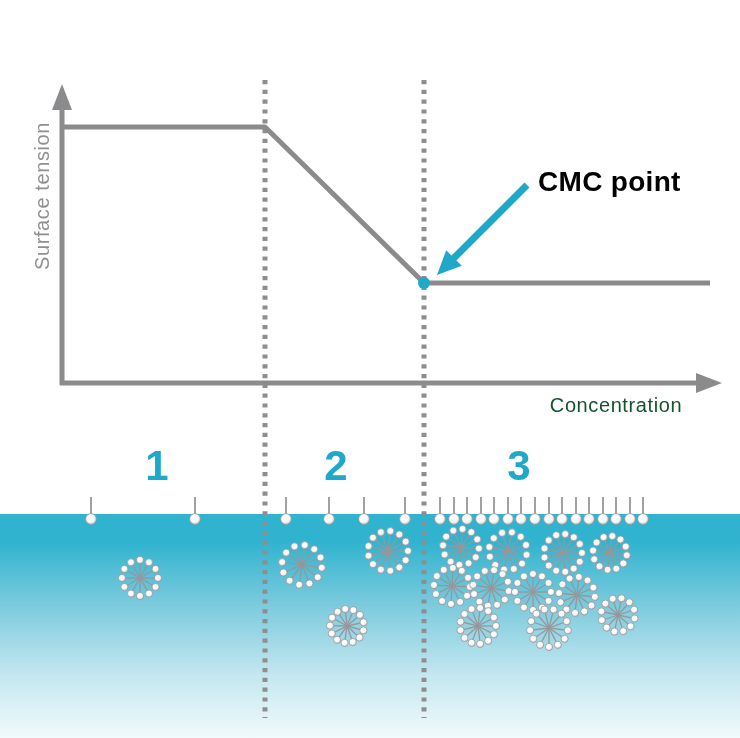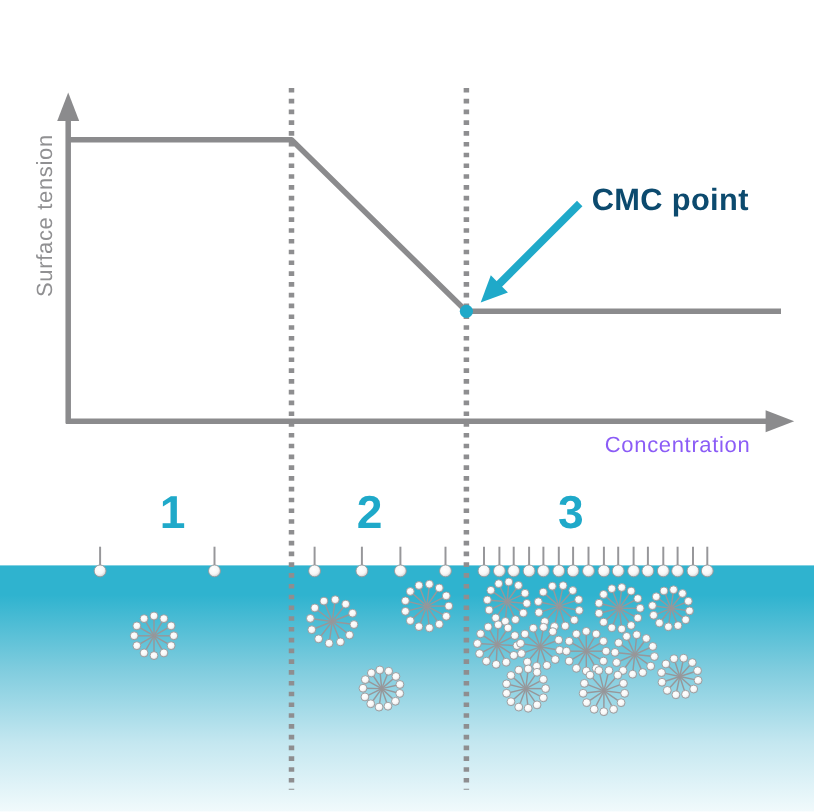--- a/index.html
+++ b/index.html
@@ -550,19 +550,19 @@
         <circle cx="17.774338092485046" cy="-6.71363577907195" r="3.6" fill="url(#headGrad)" stroke="#97979a" stroke-width="0.8"></circle>
       </g>
       <circle cx="424" cy="283" r="6" fill="#1fa9c9"></circle>
       <g>
         <line x1="527" y1="185" x2="451.14213562373095" y2="260.85786437626905" stroke="#1fa9c9" stroke-width="7"></line>
         <polygon points="437,275 446.19238815542514,250.2512626584708 461.7487373415292,265.80761184457486" fill="#1fa9c9"></polygon>
       </g>
     </svg>
 
   <div class="y-axis-label" style="color: rgb(144, 144, 146);">Surface tension</div>
-  <div class="x-axis-label" style="color: #8b5cf6;">Concentration</div>
-  <div class="cmc-label" style="color: #0c4a6e;">CMC point</div>
+  <div class="x-axis-label" style="color: #14532d;">Concentration</div>
+  <div class="cmc-label" style="color: #000000;">CMC point</div>
 
   <div class="region-label r1" style="color: rgb(31, 169, 201);">1</div>
   <div class="region-label r2" style="color: rgb(31, 169, 201);">2</div>
   <div class="region-label r3" style="color: rgb(31, 169, 201);">3</div>
 </div>
 
 </body></html>

